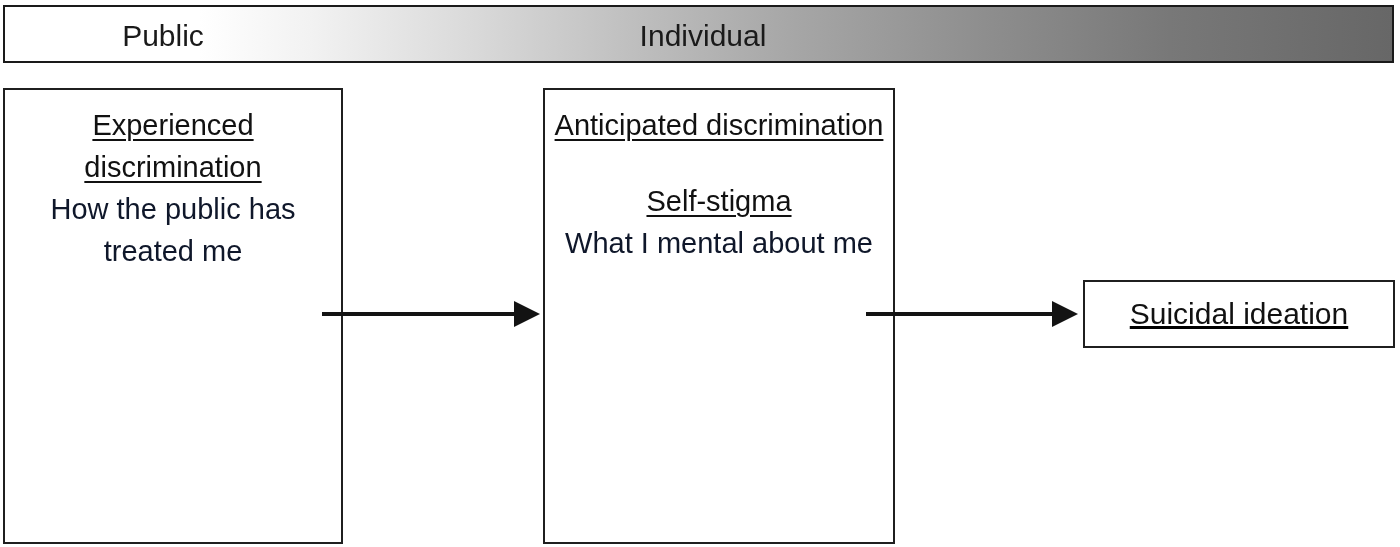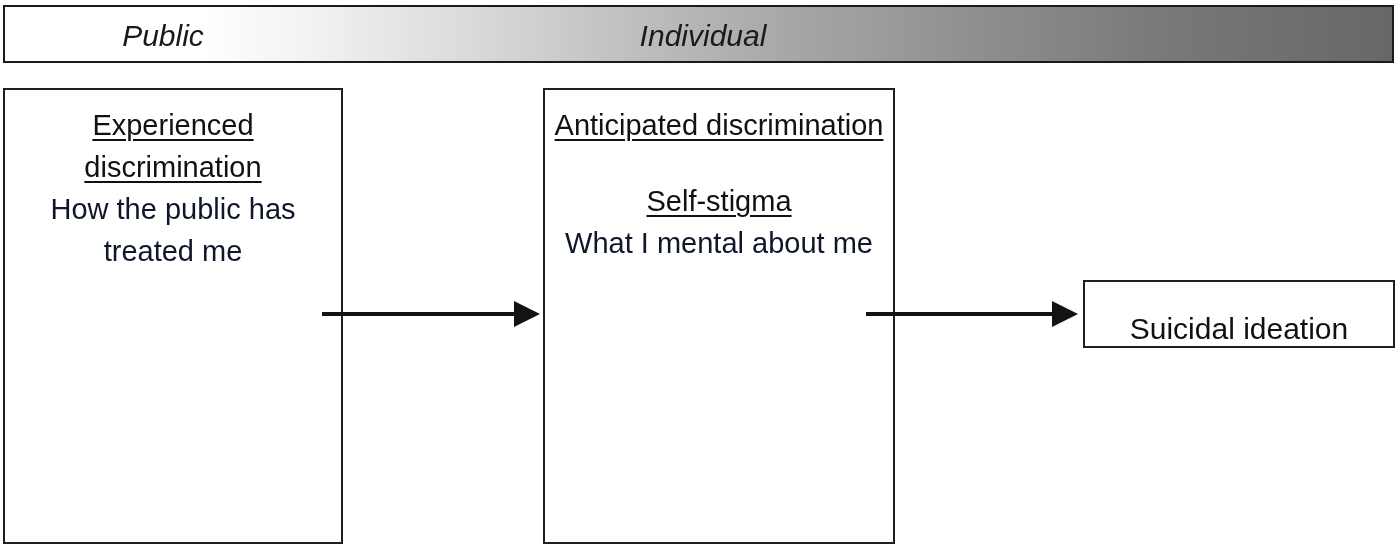--- a/index.html
+++ b/index.html
@@ -28,21 +28,20 @@
     background: linear-gradient(to right, #ffffff 0%, #ffffff 14%, #f2f2f2 22%, #d9d9d9 34%, #bdbdbd 46%, #a6a6a6 57%, #8f8f8f 70%, #787878 84%, #676767 100%);
   }
   .continuum-label {
     position: absolute;
     top: 12px;
     font-size: 30px;
     line-height: 34px;
     color: #1a1a1a;
     white-space: nowrap;
     text-align: center;
-    font-style: italic;
   }
   #label-public { left: 78px; width: 160px; }
   #label-individual { left: 598px; width: 200px; }
 
   
   .node-box {
     position: absolute;
     border: 2.5px solid #1f1f1f;
     box-sizing: border-box;
     background: #ffffff;
@@ -58,22 +57,23 @@
     top: 88px;
     width: 352px;
     height: 456px;
   }
   #box-outcome {
     left: 1083px;
     top: 280px;
     width: 312px;
     height: 68px;
     display: flex;
-    align-items: flex-end;
+    align-items: center;
     justify-content: center;
+    text-decoration: underline;
   }
 
   .box-inner {
     padding: 14px 8px 0 8px;
     text-align: center;
   }
   .concept {
     margin: 0;
   }
   .concept + .concept {

